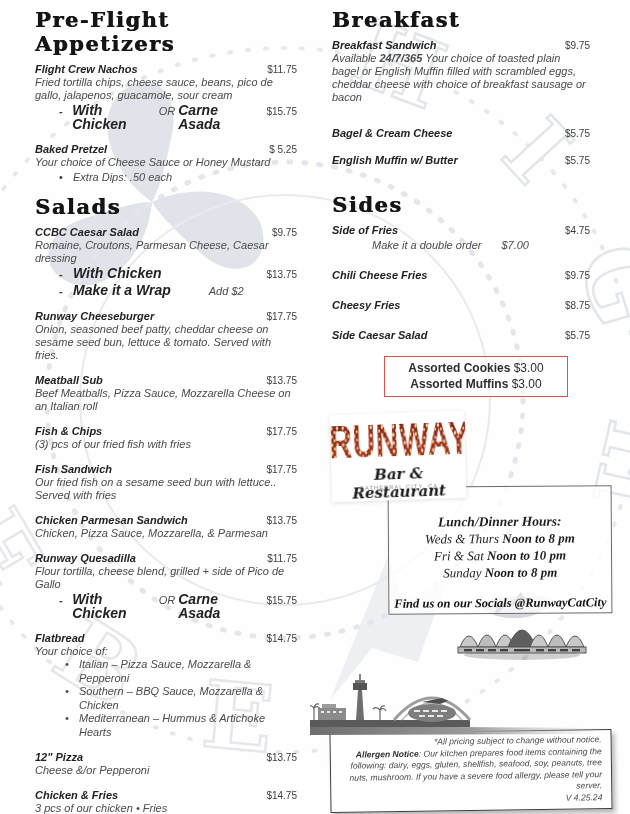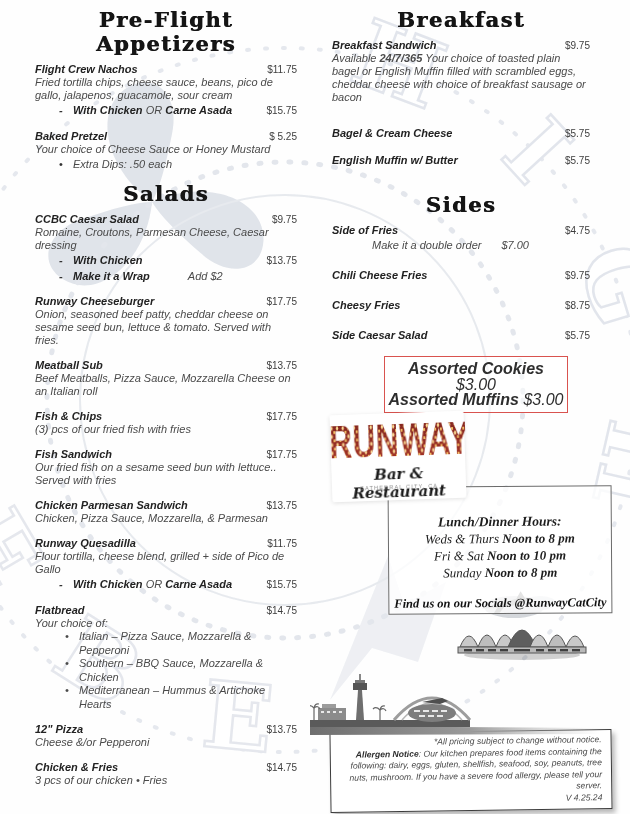--- a/index.html
+++ b/index.html
@@ -5,44 +5,44 @@
   html,body{margin:0;padding:0;background:#ffffff;}
   .page{position:relative;width:630px;height:814px;overflow:hidden;background:#fefefe;
         font-family:"Liberation Sans",sans-serif;color:#333;}
   
   .watermark{position:absolute;left:0;top:0;z-index:0;}
   
   .col{position:absolute;top:6px;z-index:2;}
   .col.left{left:35px;width:262px;}
   .col.right{left:332px;width:258px;}
   .deco{font-family:"DejaVu Serif",serif;font-weight:900;letter-spacing:1.5px;color:#151515;
-        text-align:center;font-size:21px;line-height:24px;margin:2px 0 6px;
+        text-align:left;font-size:21px;line-height:24px;margin:2px 0 6px;
         text-shadow:.6px 0 0 #151515;}
   .item{margin-bottom:11px;}
   .row{display:flex;align-items:baseline;}
   .name{font-style:italic;font-weight:bold;font-size:11px;line-height:14px;color:#222;}
   .price{margin-left:auto;font-size:10px;color:#3d3d3d;padding-left:8px;white-space:nowrap;}
   .desc{font-style:italic;font-size:11px;line-height:13px;color:#4a4a4a;}
   .sub{display:flex;align-items:baseline;padding-left:24px;font-size:11px;line-height:14px;margin-top:1px;}
   .sub .dash{width:14px;font-weight:bold;font-style:italic;}
   .sub .blt{width:14px;font-style:normal;}
-  .sub .sn{font-style:italic;font-weight:bold;color:#222;font-size:11px;}
+  .sub .sn{font-style:italic;font-weight:bold;color:#222;font-size:14px;}
   .sub .or{font-style:italic;color:#4a4a4a;white-space:pre;}
   .sub .plain{font-style:italic;color:#4a4a4a;}
   .addon{font-style:italic;color:#4a4a4a;margin-left:38px;}
   .bullets .b{display:flex;padding-left:30px;font-style:italic;font-size:11px;line-height:13.5px;color:#4a4a4a;}
   .bullets .blt{width:14px;flex:none;}
   .mt26{margin-top:26px;}
   .mb22{margin-bottom:22px;}
   .mb16{margin-bottom:16px;}
   .mb13{margin-bottom:13px;}
   
   .red-box{position:absolute;left:384px;top:356px;width:178px;z-index:2;border:1.5px solid #d9534f;
            padding:4px 2px;text-align:center;background:rgba(255,255,255,.55);}
-  .red-box .l{font-size:16px;line-height:15.5px;font-style:italic;color:#2e2e2e;}
+  .red-box .l{font-size:12px;line-height:15.5px;color:#2e2e2e;}
   .red-box b{font-weight:bold;}
   
   .logo-card{position:absolute;left:331px;top:413px;width:134px;height:87px;background:#fff;z-index:4;
              transform:rotate(-2deg);box-shadow:0 1px 4px rgba(0,0,0,.12);border-radius:2px;}
   .runway{position:absolute;left:0;top:1px;width:100%;text-align:center;
           font-family:"Liberation Sans",sans-serif;font-weight:900;font-size:31px;letter-spacing:.5px;
           transform:scale(1.02,1.5);transform-origin:center top;color:#9e2d24;}
   @supports ((-webkit-background-clip:text) or (background-clip:text)){
     .runway{background:
         radial-gradient(circle,#ffdf96 1.1px,rgba(0,0,0,0) 1.5px) 0 0/5.5px 5.5px,

